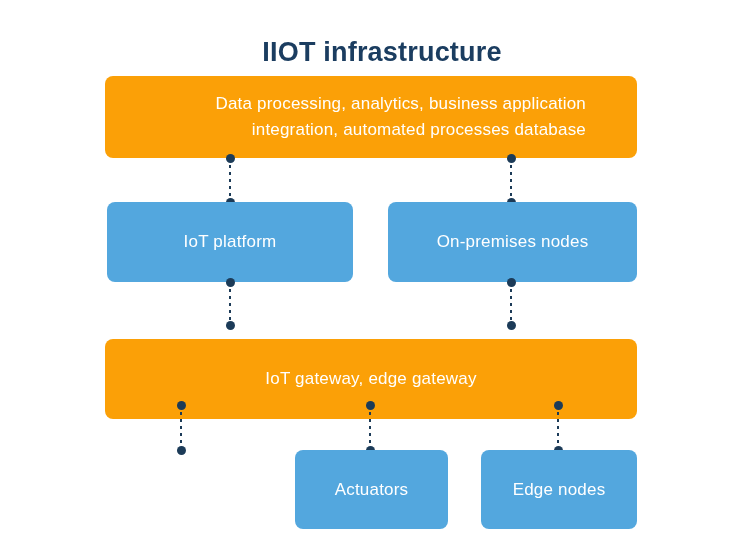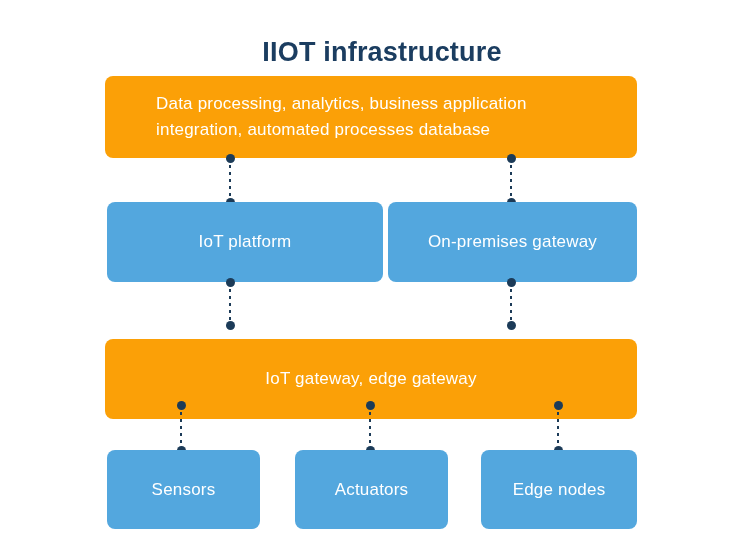--- a/index.html
+++ b/index.html
@@ -29,21 +29,21 @@
   }
   .node {
     position: absolute;
     display: flex;
     align-items: center;
     justify-content: center;
     border-radius: 8px;
     color: #ffffff;
     font-size: 17px;
     letter-spacing: 0.2px;
-    text-align: left;
+    text-align: right;
     line-height: 26px;
     box-sizing: border-box;
   }
   .node.orange { background: #FBA007; }
   .node.blue   { background: #53A7DE; }
   .node-label { display: inline-block; }
   .node-label.wide { max-width: 430px; }
 
   .connector {
     position: absolute;
@@ -62,21 +62,21 @@
     width: 9px;
     height: 9px;
     border-radius: 50%;
     background: #1C3B58;
   }
   .connector::before { top: -4.5px; }
   .connector::after  { bottom: -4.5px; }
 
   
   #node-applications { left: 105px; top: 76px;  width: 532px; height: 82px; }
-  #node-iot-platform { left: 107px; top: 202px; width: 276px; height: 80px; }
+  #node-iot-platform { left: 107px; top: 202px; width: 246px; height: 80px; }
   #node-on-premises  { left: 388px; top: 202px; width: 249px; height: 80px; }
   #node-gateway      { left: 105px; top: 339px; width: 532px; height: 80px; }
   #node-sensors      { left: 107px; top: 450px; width: 153px; height: 79px; }
   #node-actuators    { left: 295px; top: 450px; width: 153px; height: 79px; }
   #node-edge-nodes   { left: 481px; top: 450px; width: 156px; height: 79px; }
 
   
   #conn-app-platform   { left: 229px; top: 158px; height: 44px; }
   #conn-app-onprem     { left: 510px; top: 158px; height: 44px; }
   #conn-platform-gw    { left: 229px; top: 282px; height: 43px; }
@@ -96,37 +96,34 @@
     <span class="node-label wide">Data processing, analytics, business application integration, automated processes database</span>
   </div>
 
   <div class="connector" id="conn-app-platform"></div>
   <div class="connector" id="conn-app-onprem"></div>
 
   <div class="node blue" id="node-iot-platform">
     <span class="node-label">IoT platform</span>
   </div>
   <div class="node blue" id="node-on-premises">
-    <span class="node-label">On-premises gateway</span>
+    <span class="node-label">On-premises nodes</span>
   </div>
 
   <div class="connector" id="conn-platform-gw"></div>
   <div class="connector" id="conn-onprem-gw"></div>
 
   <div class="node orange" id="node-gateway">
     <span class="node-label">IoT gateway, edge gateway</span>
   </div>
 
   <div class="connector" id="conn-gw-sensors"></div>
   <div class="connector" id="conn-gw-actuators"></div>
   <div class="connector" id="conn-gw-edge-nodes"></div>
 
-  <div class="node blue" id="node-sensors">
-    <span class="node-label">Sensors</span>
-  </div>
   <div class="node blue" id="node-actuators">
     <span class="node-label">Actuators</span>
   </div>
   <div class="node blue" id="node-edge-nodes">
     <span class="node-label">Edge nodes</span>
   </div>
 
 </div>
 
 </body></html>

